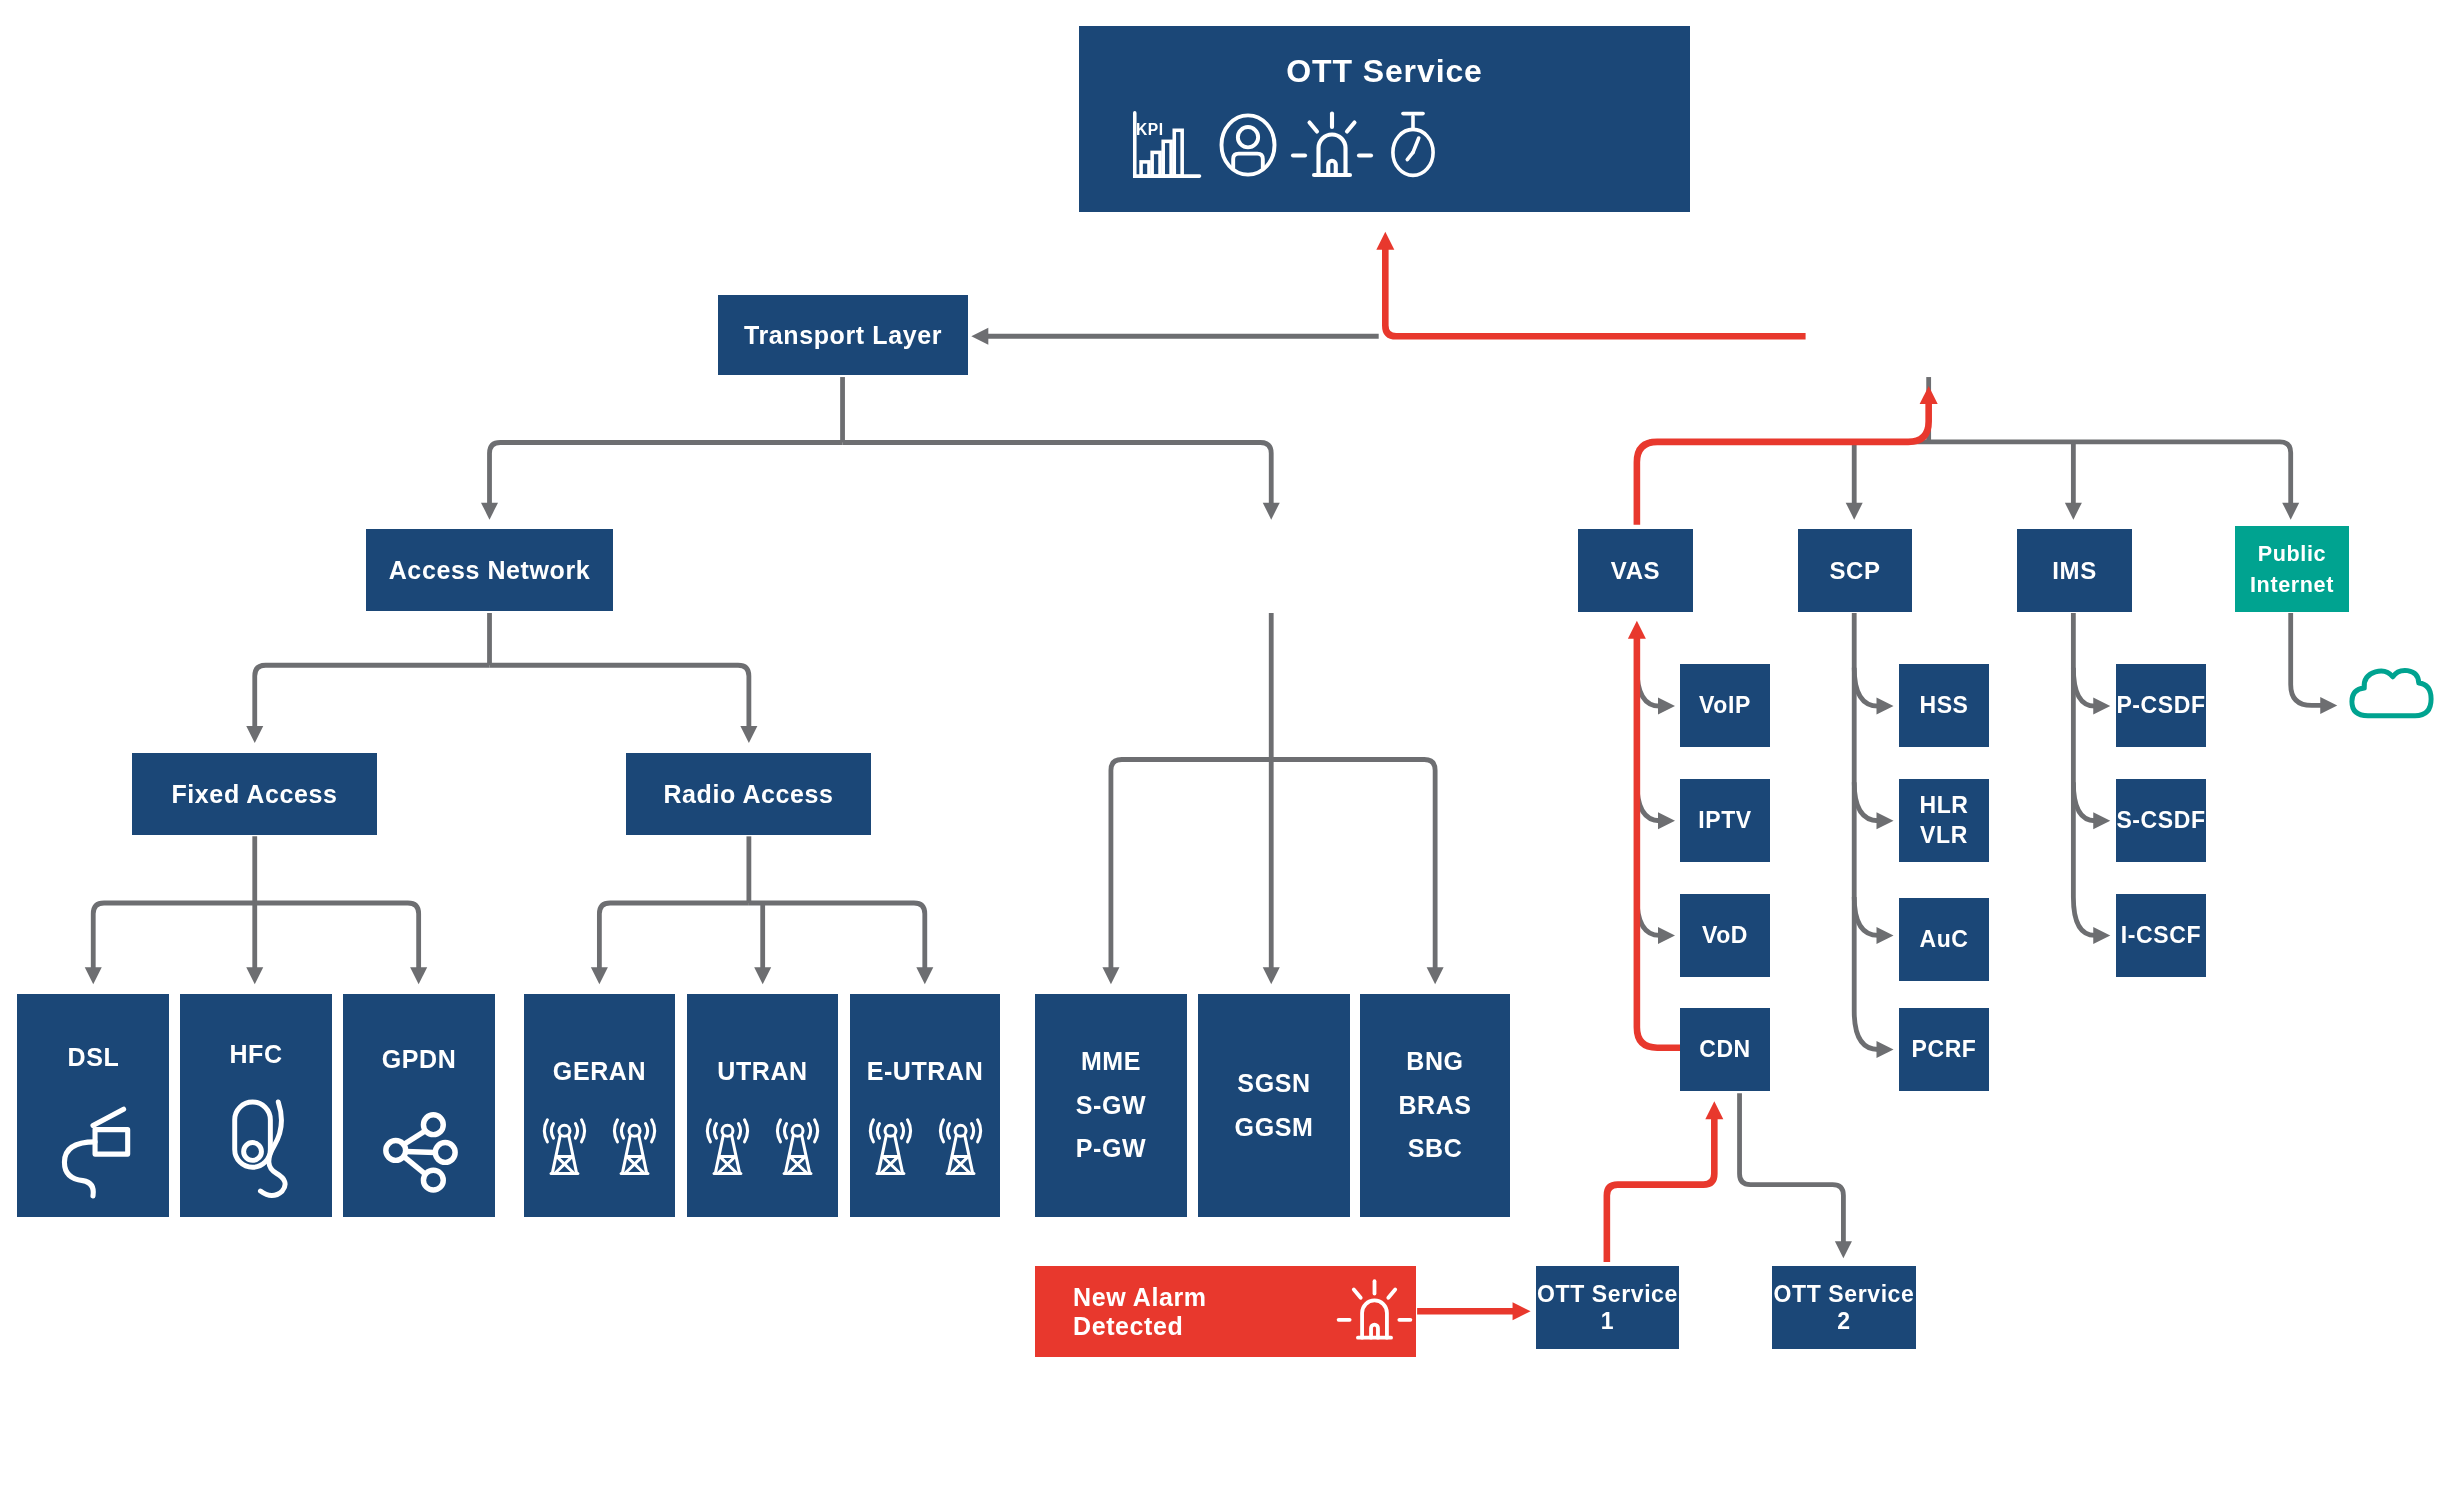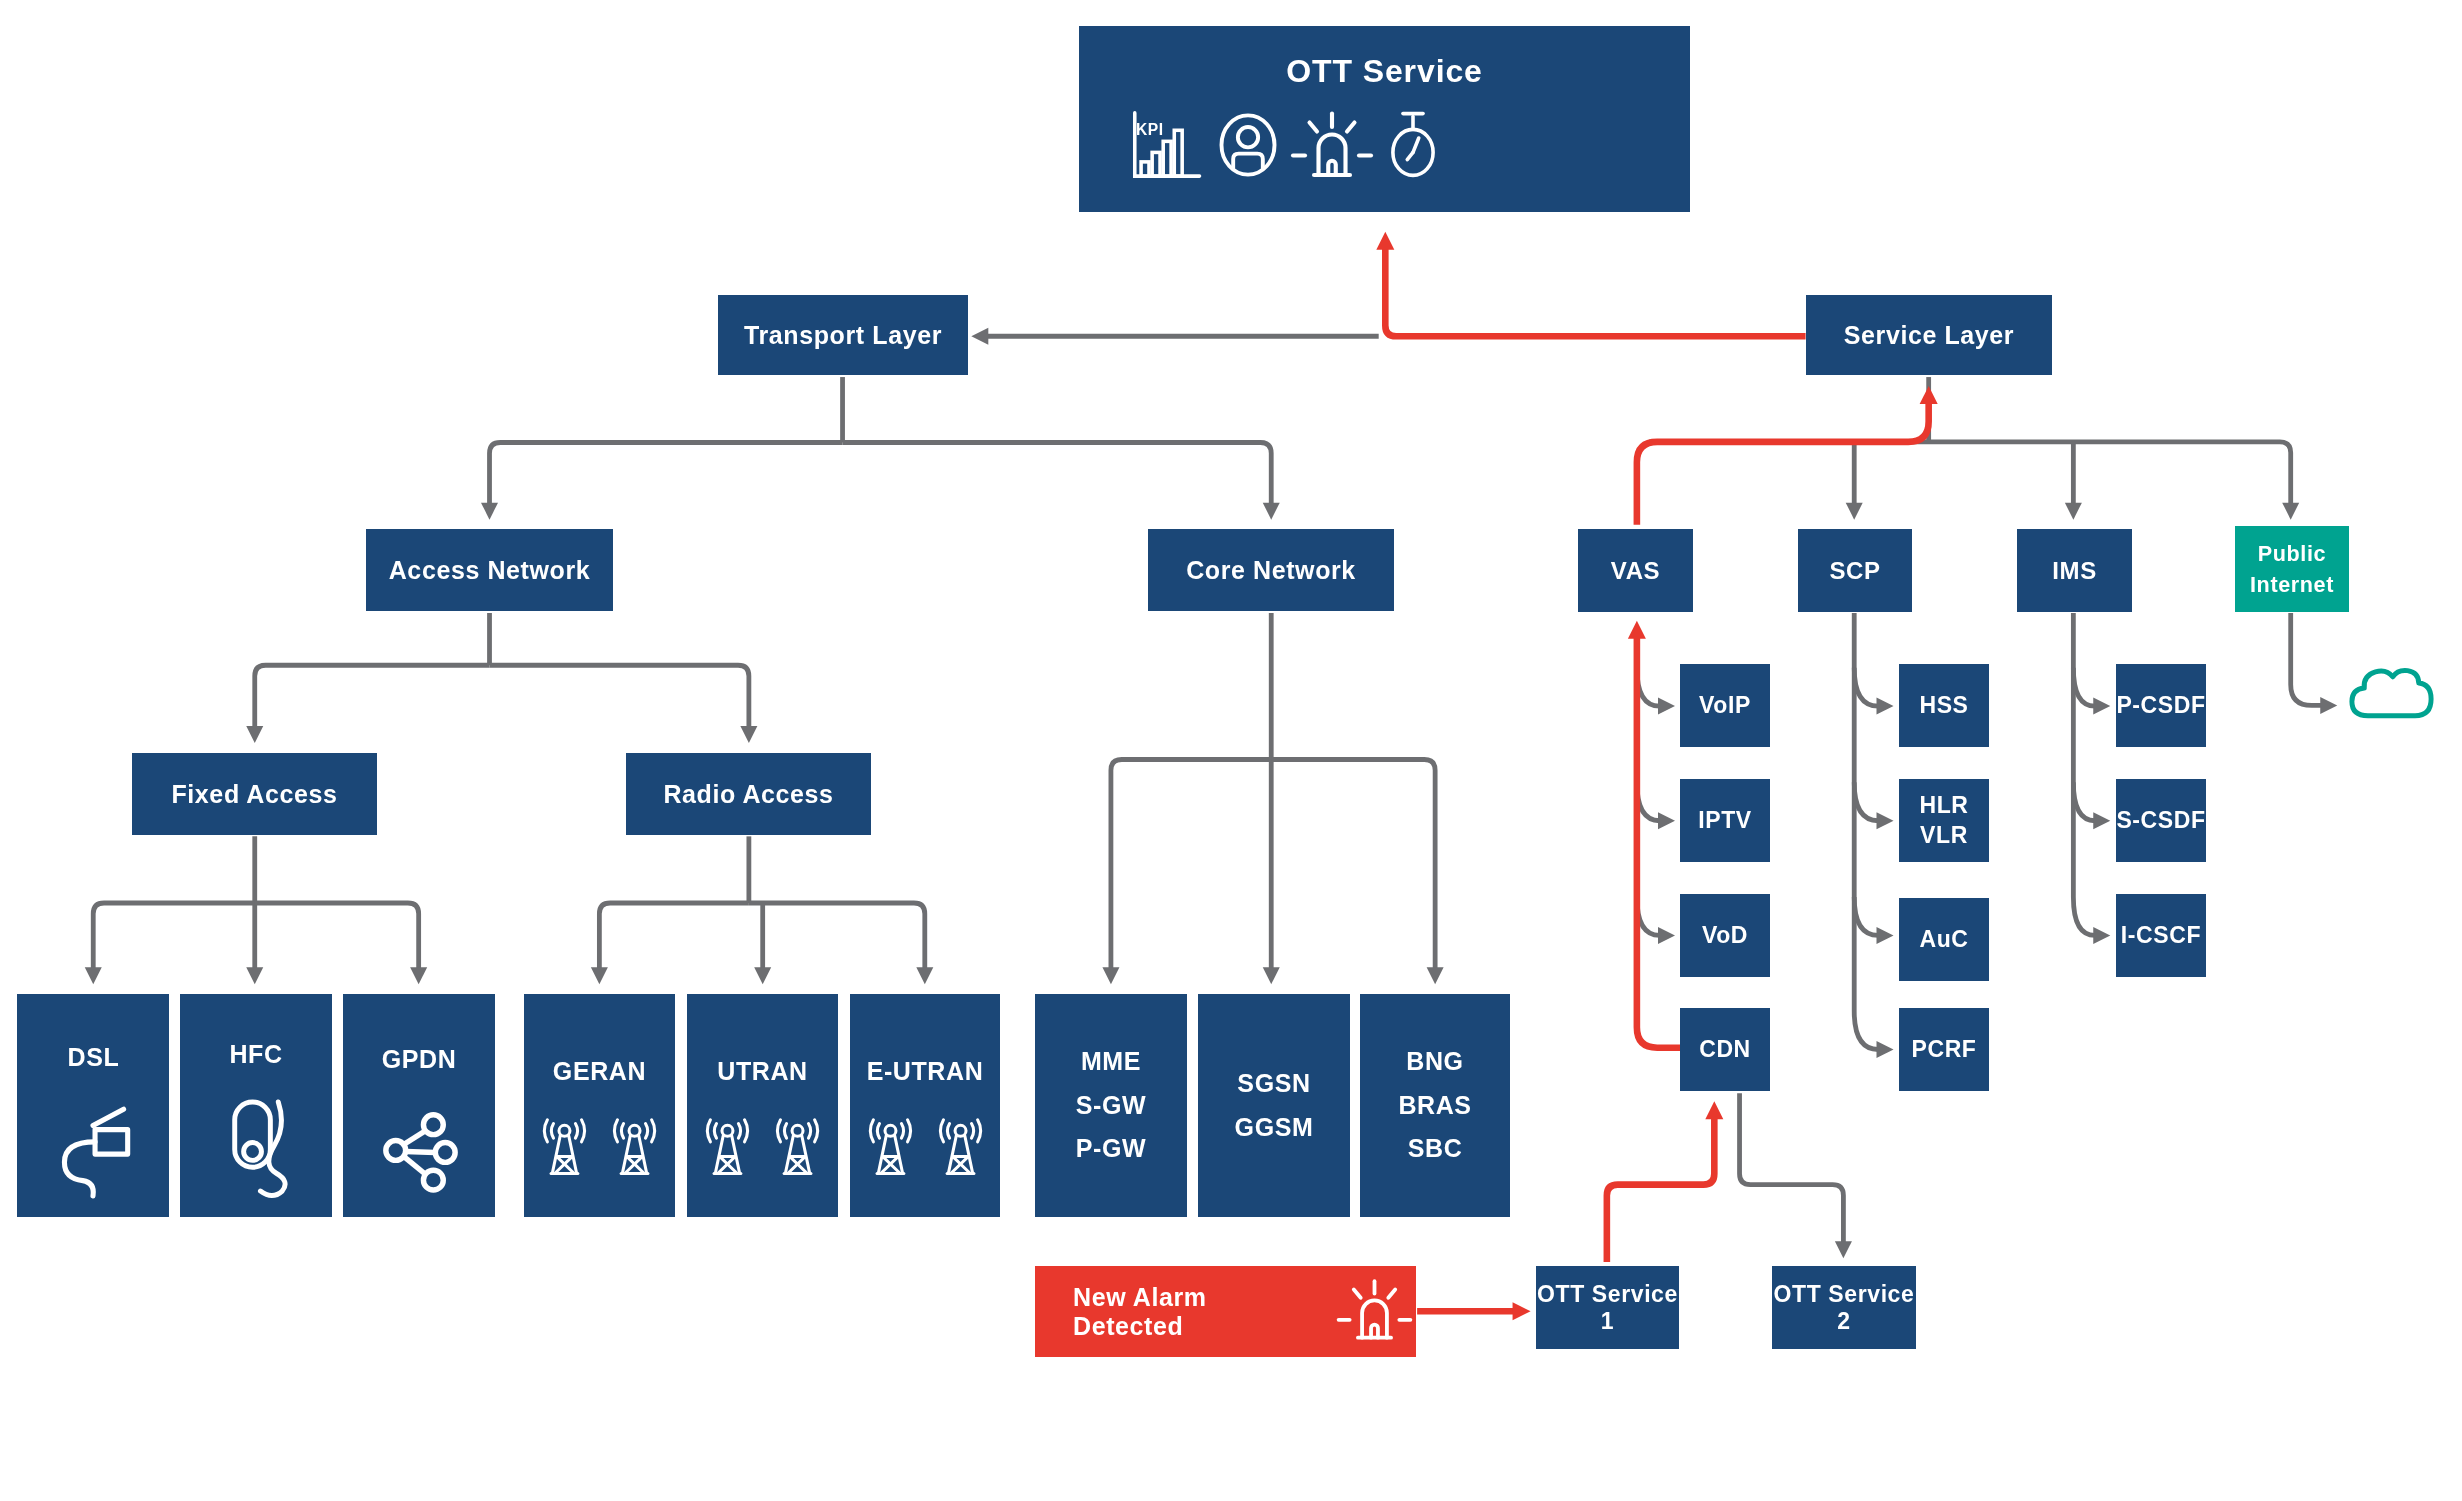--- a/index.html
+++ b/index.html
@@ -191,29 +191,23 @@
         <svg width="72" height="79" viewBox="0 0 100 110">
             <use href="#icon-stopwatch"></use>
           </svg>
       </span>
     </div>
   </div>
 
   <div class="node f42" style="left:718px;top:295px;width:250px;height:80px;">
     <span>Transport Layer</span>
   </div>
-  <div class="node f42" style="left:1806px;top:295px;width:246px;height:80px;">
-    <span>Service Layer</span>
-  </div>
 
   <div class="node f42" style="left:366px;top:529px;width:247px;height:82px;">
     <span>Access Network</span>
-  </div>
-  <div class="node f42" style="left:1148px;top:529px;width:246px;height:82px;">
-    <span>Core Network</span>
   </div>
   <div class="node f40" style="left:1578px;top:529px;width:115px;height:83px;">
     <span>VAS</span>
   </div>
   <div class="node f40" style="left:1798px;top:529px;width:114px;height:83px;">
     <span>SCP</span>
   </div>
   <div class="node f40" style="left:2017px;top:529px;width:115px;height:83px;">
     <span>IMS</span>
   </div>

